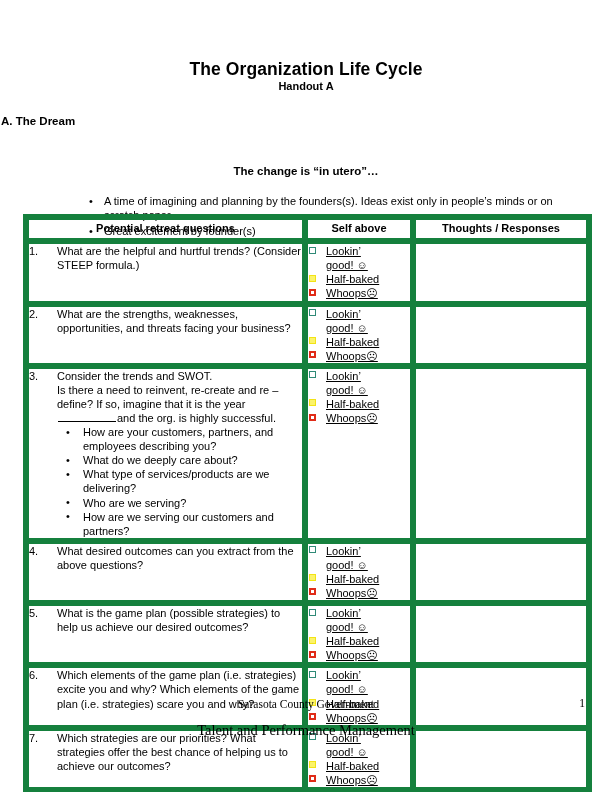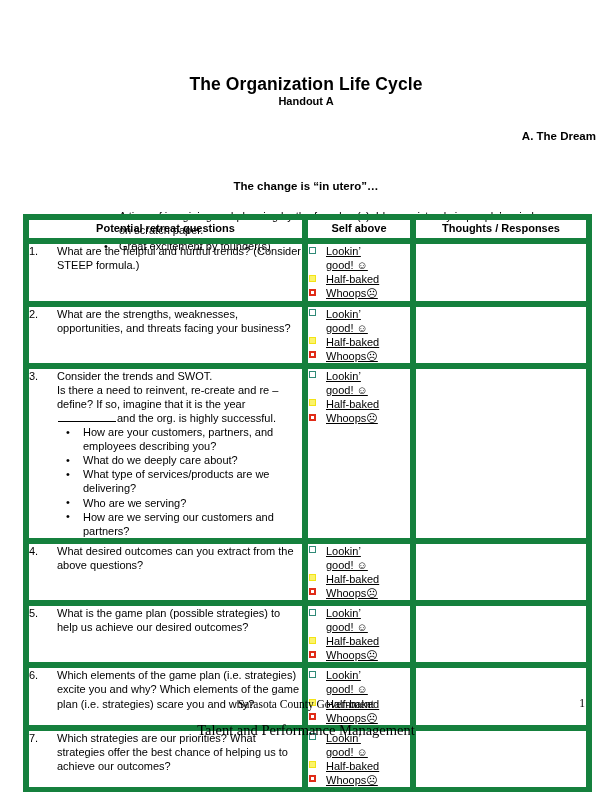--- a/index.html
+++ b/index.html
@@ -15,21 +15,21 @@
     position: relative;
     overflow: hidden;
   }
 
   .page {
     position: absolute;
     left: 0; top: 0;
     width: 612px;
     height: 624px;
     box-sizing: border-box;
-    padding: 16px;
+    padding: 1px;
   }
 
   
   .titles {
     text-align: center;
     padding-top: 58px;
   }
   .doc-title {
     font-size: 17.5px;
     font-weight: bold;
@@ -46,21 +46,21 @@
   }
   .doc-handout {
     font-size: 11px;
     font-weight: bold;
     margin: 1px 0 0 0;
     line-height: 1.2;
   }
   .section-title {
     font-size: 11.5px;
     font-weight: bold;
-    text-align: right;
+    text-align: left;
     margin: 0;
     padding-top: 22px;
     line-height: 1.2;
   }
   .change-line {
     font-size: 11.5px;
     font-weight: bold;
     text-align: center;
     margin: 16px;
     padding-top: 20px;

